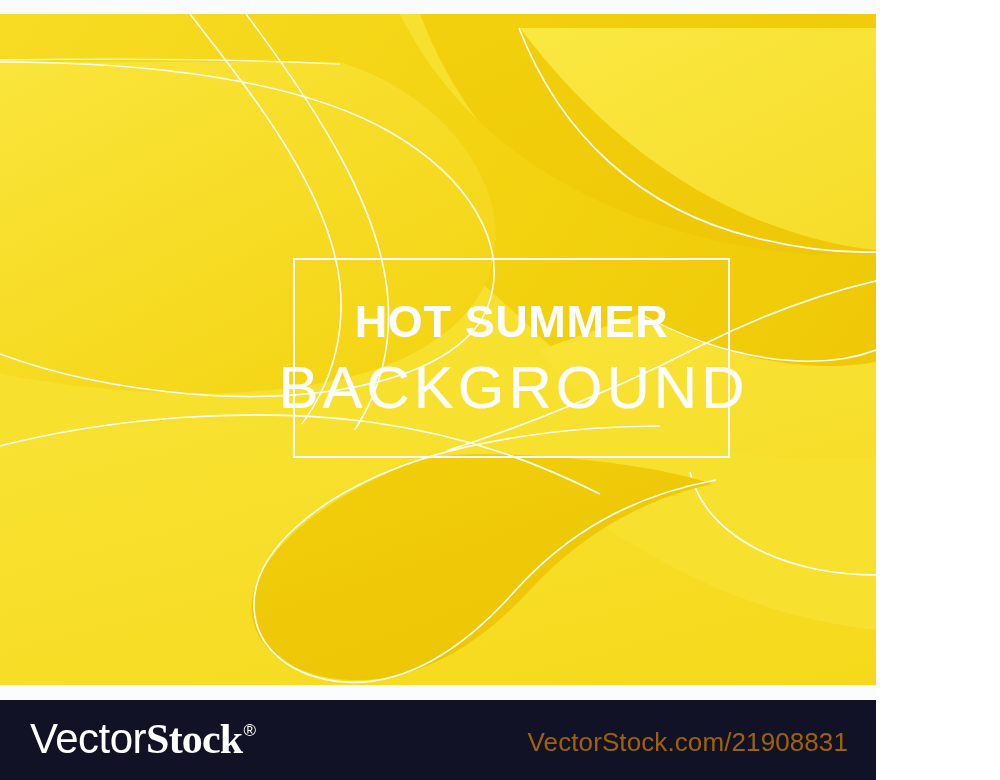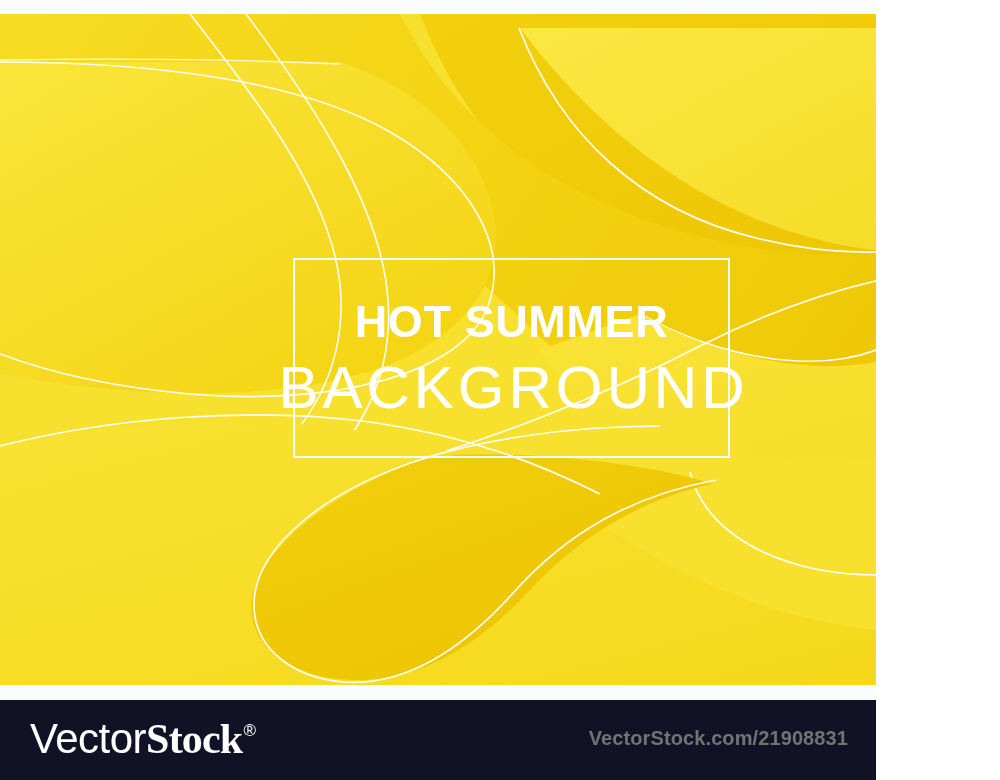--- a/index.html
+++ b/index.html
@@ -126,24 +126,24 @@
     font-size: 17px;
     line-height: 1;
     align-self: flex-start;
     margin-top: 4px;
     margin-left: 1px;
   }
   #footer-url {
     position: absolute;
     right: 28px;
     top: 727px;
-    font-size: 20px;
-    font-weight: 700;
+    font-size: 26px;
+    font-weight: 400;
     letter-spacing: 0.1px;
-    color: #737373;
+    color: #a16207;
     white-space: nowrap;
     z-index: 10;
   }
 </style>
 </head>
 <body>
 
 <div id="stage">
 
   <div id="artwork">

